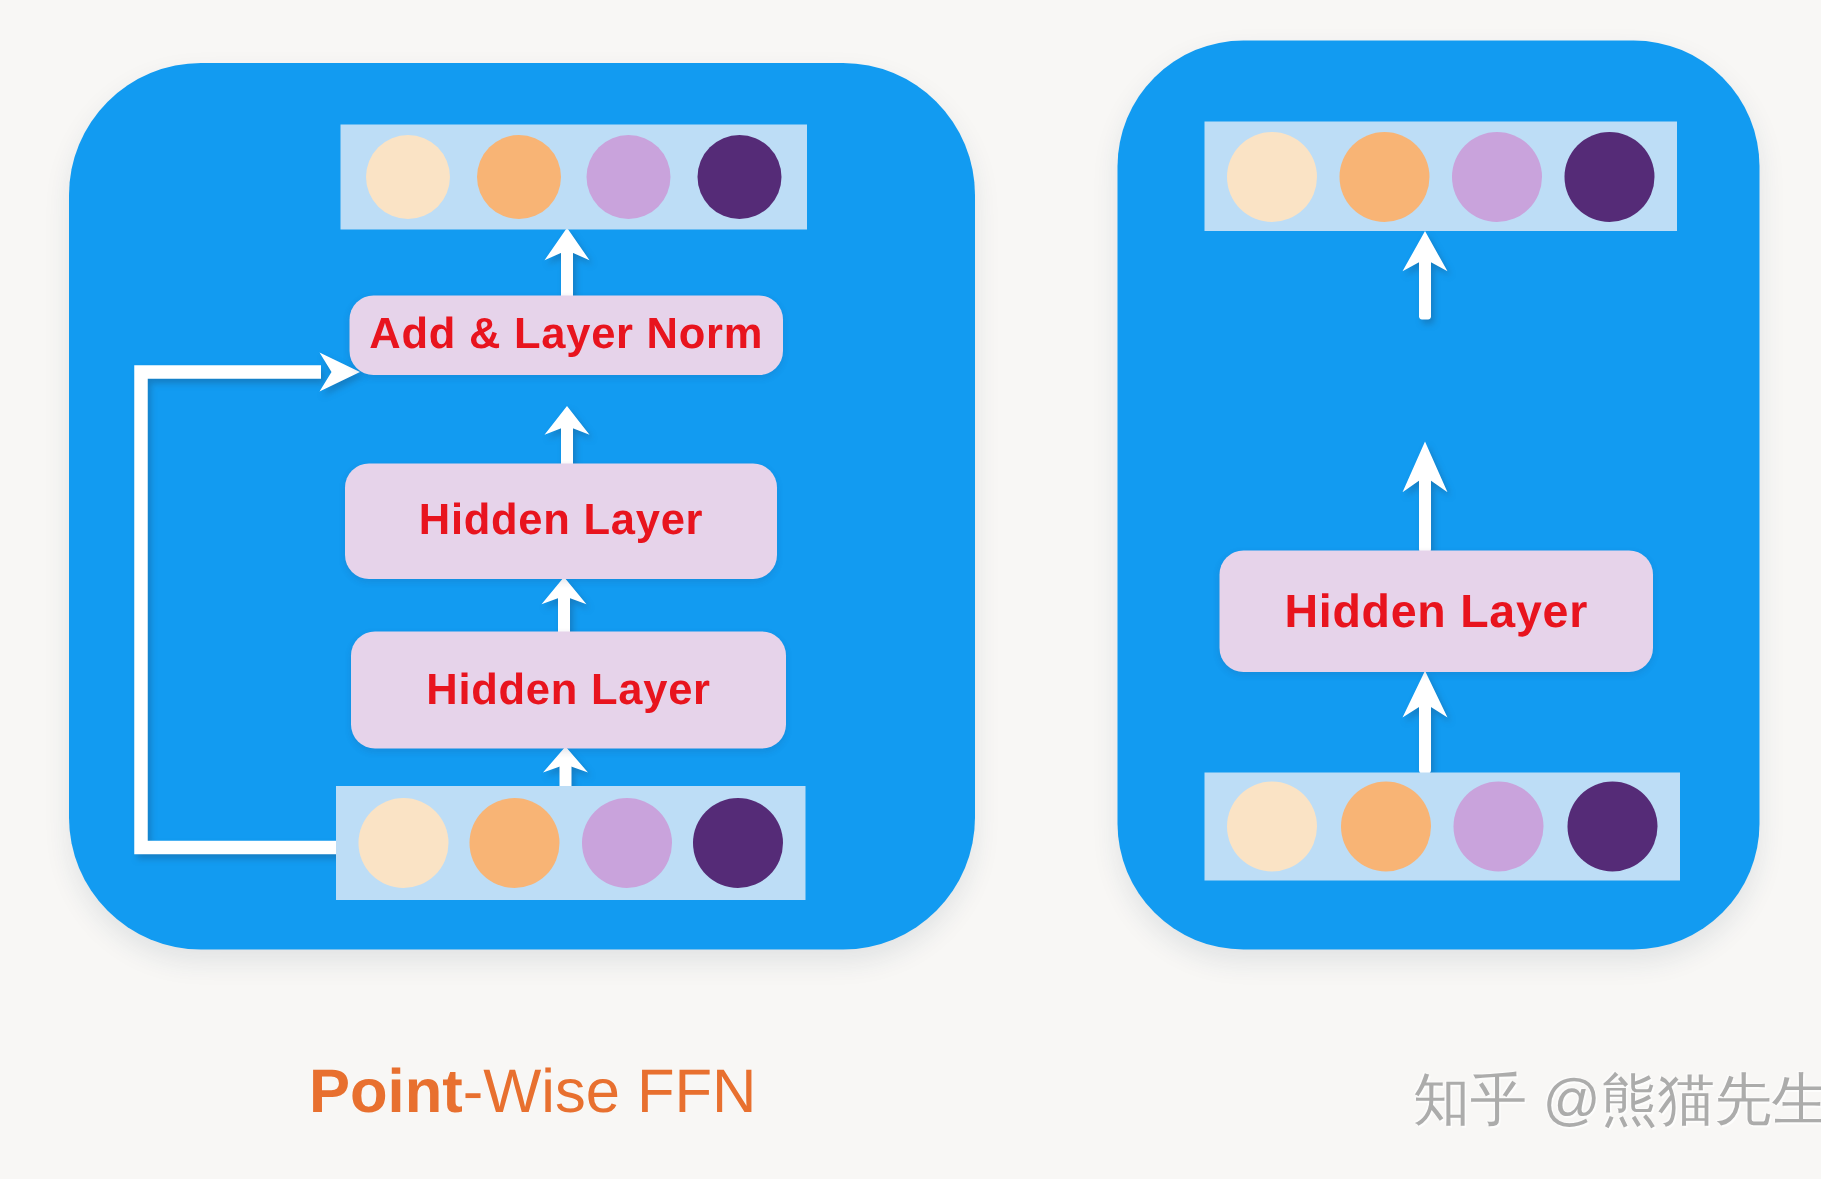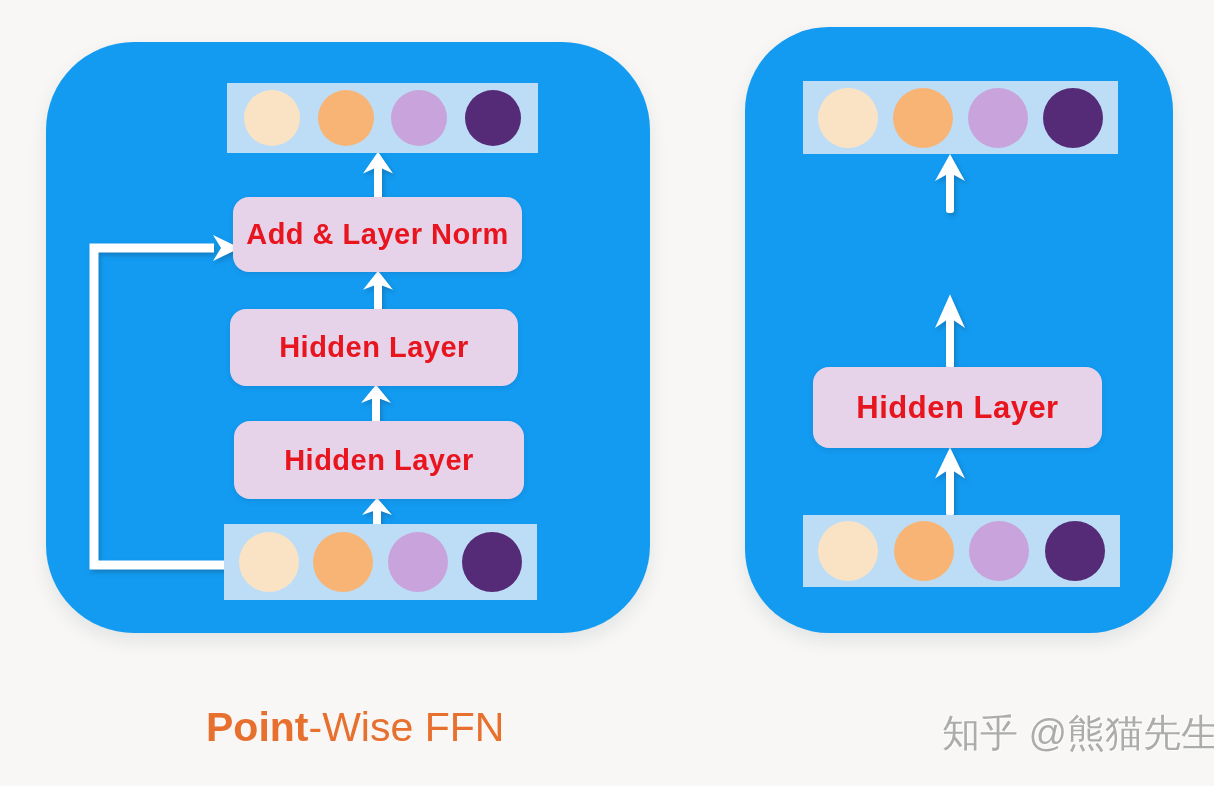--- a/index.html
+++ b/index.html
@@ -28,21 +28,21 @@
   .strip{
     position:absolute;background:var(--strip);z-index:2;
     display:flex;align-items:center;justify-content:space-evenly;
   }
   .tok{display:block;border-radius:50%;}
   
   .s-lt{left:181px;top:41px;width:311px;height:70px;}
   .s-lb{left:178px;top:482px;width:313px;height:76px;}
   .s-lt .tok{width:56px;height:56px;}
   .s-lb .tok{width:60px;height:60px;}
-  .b-l1{left:187px;top:155px;width:289px;height:75px;}
+  .b-l1{left:187px;top:155px;width:289px;height:53px;}
   .b-l2{left:184px;top:267px;width:288px;height:77px;}
   .b-l3{left:188px;top:379px;width:290px;height:78px;}
   
   .s-rt{left:58px;top:54px;width:315px;height:73px;}
   .s-rb{left:58px;top:488px;width:317px;height:72px;}
   .s-rt .tok,.s-rb .tok{width:60px;height:60px;}
   .b-r1{left:68px;top:185px;width:292px;height:83px;}
   .b-r2{left:68px;top:340px;width:289px;height:81px;}
 
   .pbox{

